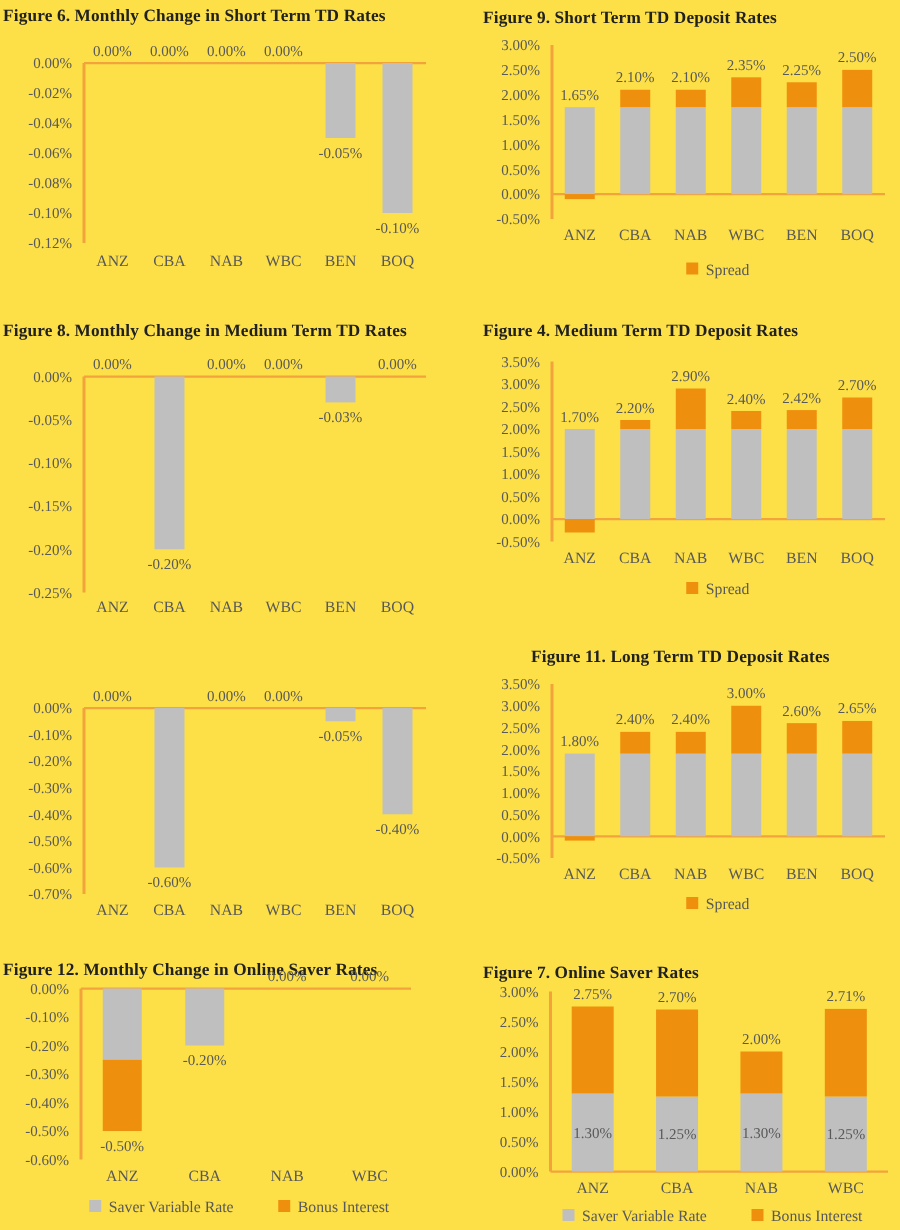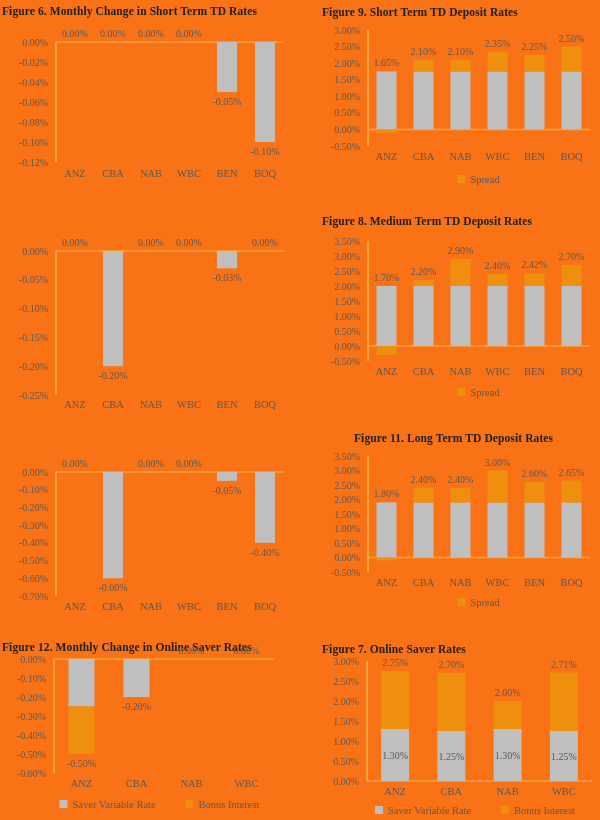--- a/index.html
+++ b/index.html
@@ -1,17 +1,17 @@
 <!DOCTYPE html>
 <html><head>
 <meta charset="utf-8">
 <style>
   html,body{margin:0;padding:0;background:#fff;}
   body{width:600px;height:820px;overflow:hidden;font-family:"Liberation Serif",serif;}
-  .page{width:600px;height:820px;display:grid;grid-template-columns:300px 300px;grid-template-rows:repeat(4,205px);background:#f97316;}
+  .page{width:600px;height:820px;display:grid;grid-template-columns:300px 300px;grid-template-rows:repeat(4,205px);background:#fde047;}
   .panel{position:relative;width:300px;height:205px;}
   .chart-title{position:absolute;font-weight:700;font-size:11.5px;color:#212121;white-space:nowrap;letter-spacing:0.1px;}
   svg.plot{position:absolute;left:0;top:0;width:300px;height:205px;}
   svg text{font-family:"Liberation Serif",serif;}
 </style>
 </head>
 <body>
 
 <div class="page">
 
@@ -80,20 +80,21 @@
         <rect x="261.5" y="71.42857142857143" width="20" height="57.999999999999986" fill="#BFBFBF"></rect>
         <rect x="261.5" y="46.57142857142857" width="20" height="24.85714285714286" fill="#EE8F0D"></rect>
         <text x="271.5" y="41.57142857142857" text-anchor="middle" font-size="10" fill="#595959">2.50%</text>
         <text x="271.5" y="160" text-anchor="middle" font-size="10.5" fill="#595959">BOQ</text>
         <rect x="157.5" y="175" width="8" height="8" fill="#EE8F0D"></rect>
         <text x="170.5" y="183" font-size="10.5" fill="#595959">Spread</text>
       </svg>
   </div>
 
   <div class="panel">
+    <div class="chart-title" style="top: 10px; left: 2px;">Figure 8.  Monthly Change in Medium Term TD Rates</div>
     <svg class="plot" viewBox="0 0 300 205">
         <text x="48" y="49.5" text-anchor="end" font-size="10" fill="#595959">0.00%</text>
         <text x="48" y="78.3" text-anchor="end" font-size="10" fill="#595959">-0.05%</text>
         <text x="48" y="107.1" text-anchor="end" font-size="10" fill="#595959">-0.10%</text>
         <text x="48" y="135.89999999999998" text-anchor="end" font-size="10" fill="#595959">-0.15%</text>
         <text x="48" y="164.7" text-anchor="end" font-size="10" fill="#595959">-0.20%</text>
         <text x="48" y="193.5" text-anchor="end" font-size="10" fill="#595959">-0.25%</text>
         <line x1="56" y1="46" x2="56" y2="190" stroke="#F2A33C" stroke-width="2"></line>
         <line x1="56" y1="46" x2="284" y2="46" stroke="#F2A33C" stroke-width="1.5"></line>
         <text x="75" y="41" text-anchor="middle" font-size="10" fill="#595959">0.00%</text>
@@ -107,21 +108,21 @@
         <text x="189" y="203" text-anchor="middle" font-size="10.5" fill="#595959">WBC</text>
         <rect x="217" y="46" width="20" height="17.28" fill="#BFBFBF"></rect>
         <text x="227" y="76.28" text-anchor="middle" font-size="10" fill="#595959">-0.03%</text>
         <text x="227" y="203" text-anchor="middle" font-size="10.5" fill="#595959">BEN</text>
         <text x="265" y="41" text-anchor="middle" font-size="10" fill="#595959">0.00%</text>
         <text x="265" y="203" text-anchor="middle" font-size="10.5" fill="#595959">BOQ</text>
       </svg>
   </div>
 
   <div class="panel">
-    <div class="chart-title" style="top: 10px; left: 22px;">Figure 8. Medium Term TD Deposit Rates</div>
+    <div class="chart-title" style="top: 10px; left: 22px;">Figure 4. Medium Term TD Deposit Rates</div>
     <svg class="plot" viewBox="0 0 300 205">
         <text x="60" y="39.5" text-anchor="end" font-size="10" fill="#595959">3.50%</text>
         <text x="60" y="54.5" text-anchor="end" font-size="10" fill="#595959">3.00%</text>
         <text x="60" y="69.5" text-anchor="end" font-size="10" fill="#595959">2.50%</text>
         <text x="60" y="84.5" text-anchor="end" font-size="10" fill="#595959">2.00%</text>
         <text x="60" y="99.5" text-anchor="end" font-size="10" fill="#595959">1.50%</text>
         <text x="60" y="114.5" text-anchor="end" font-size="10" fill="#595959">1.00%</text>
         <text x="60" y="129.5" text-anchor="end" font-size="10" fill="#595959">0.50%</text>
         <text x="60" y="144.5" text-anchor="end" font-size="10" fill="#595959">0.00%</text>
         <text x="60" y="159.5" text-anchor="end" font-size="10" fill="#595959">-0.50%</text>

